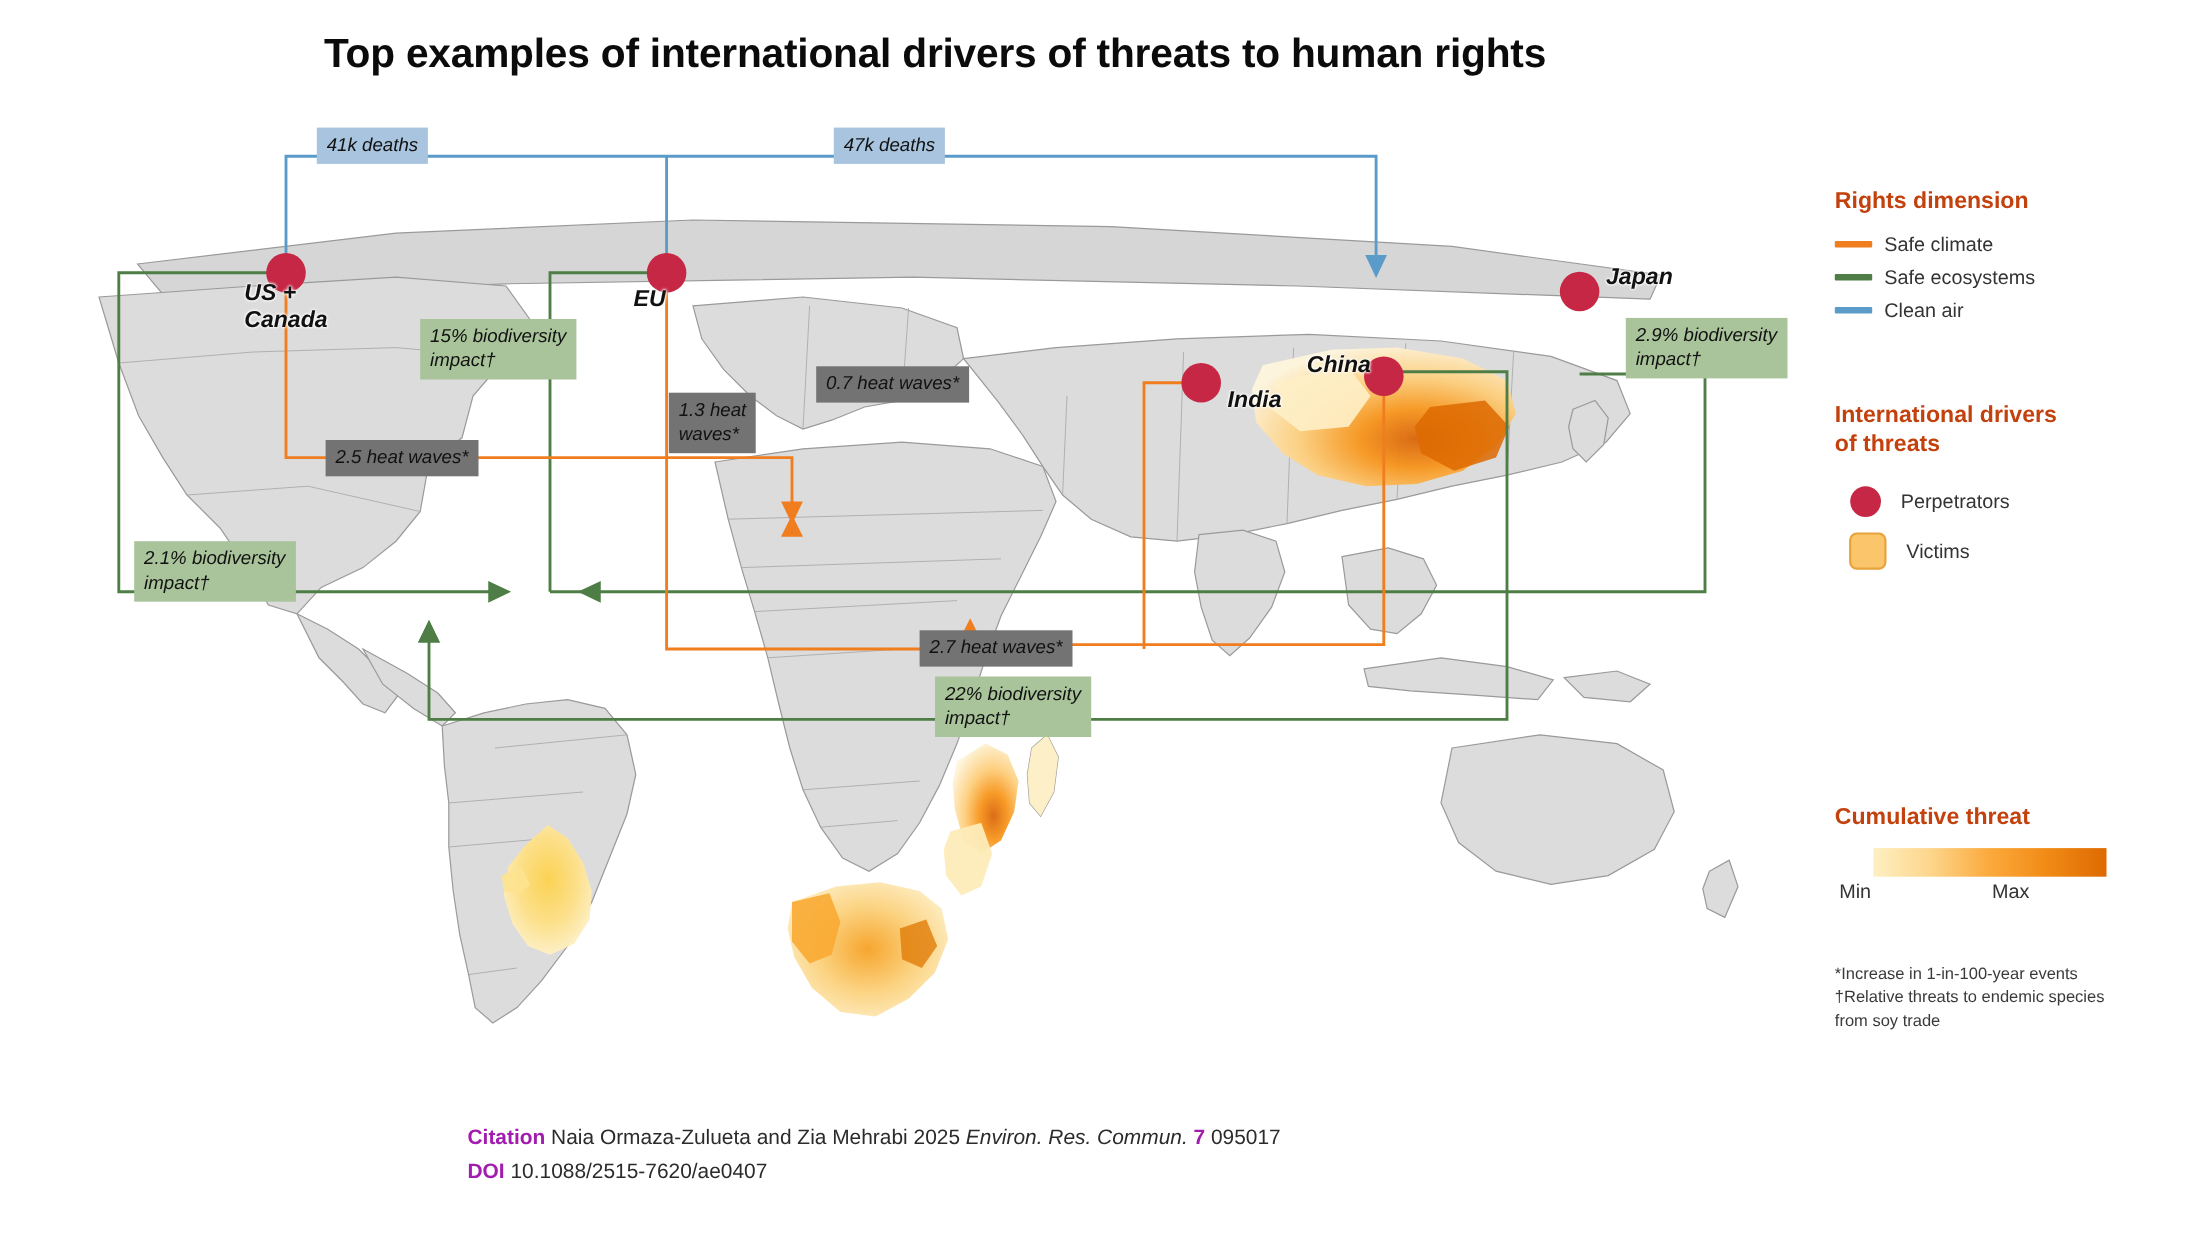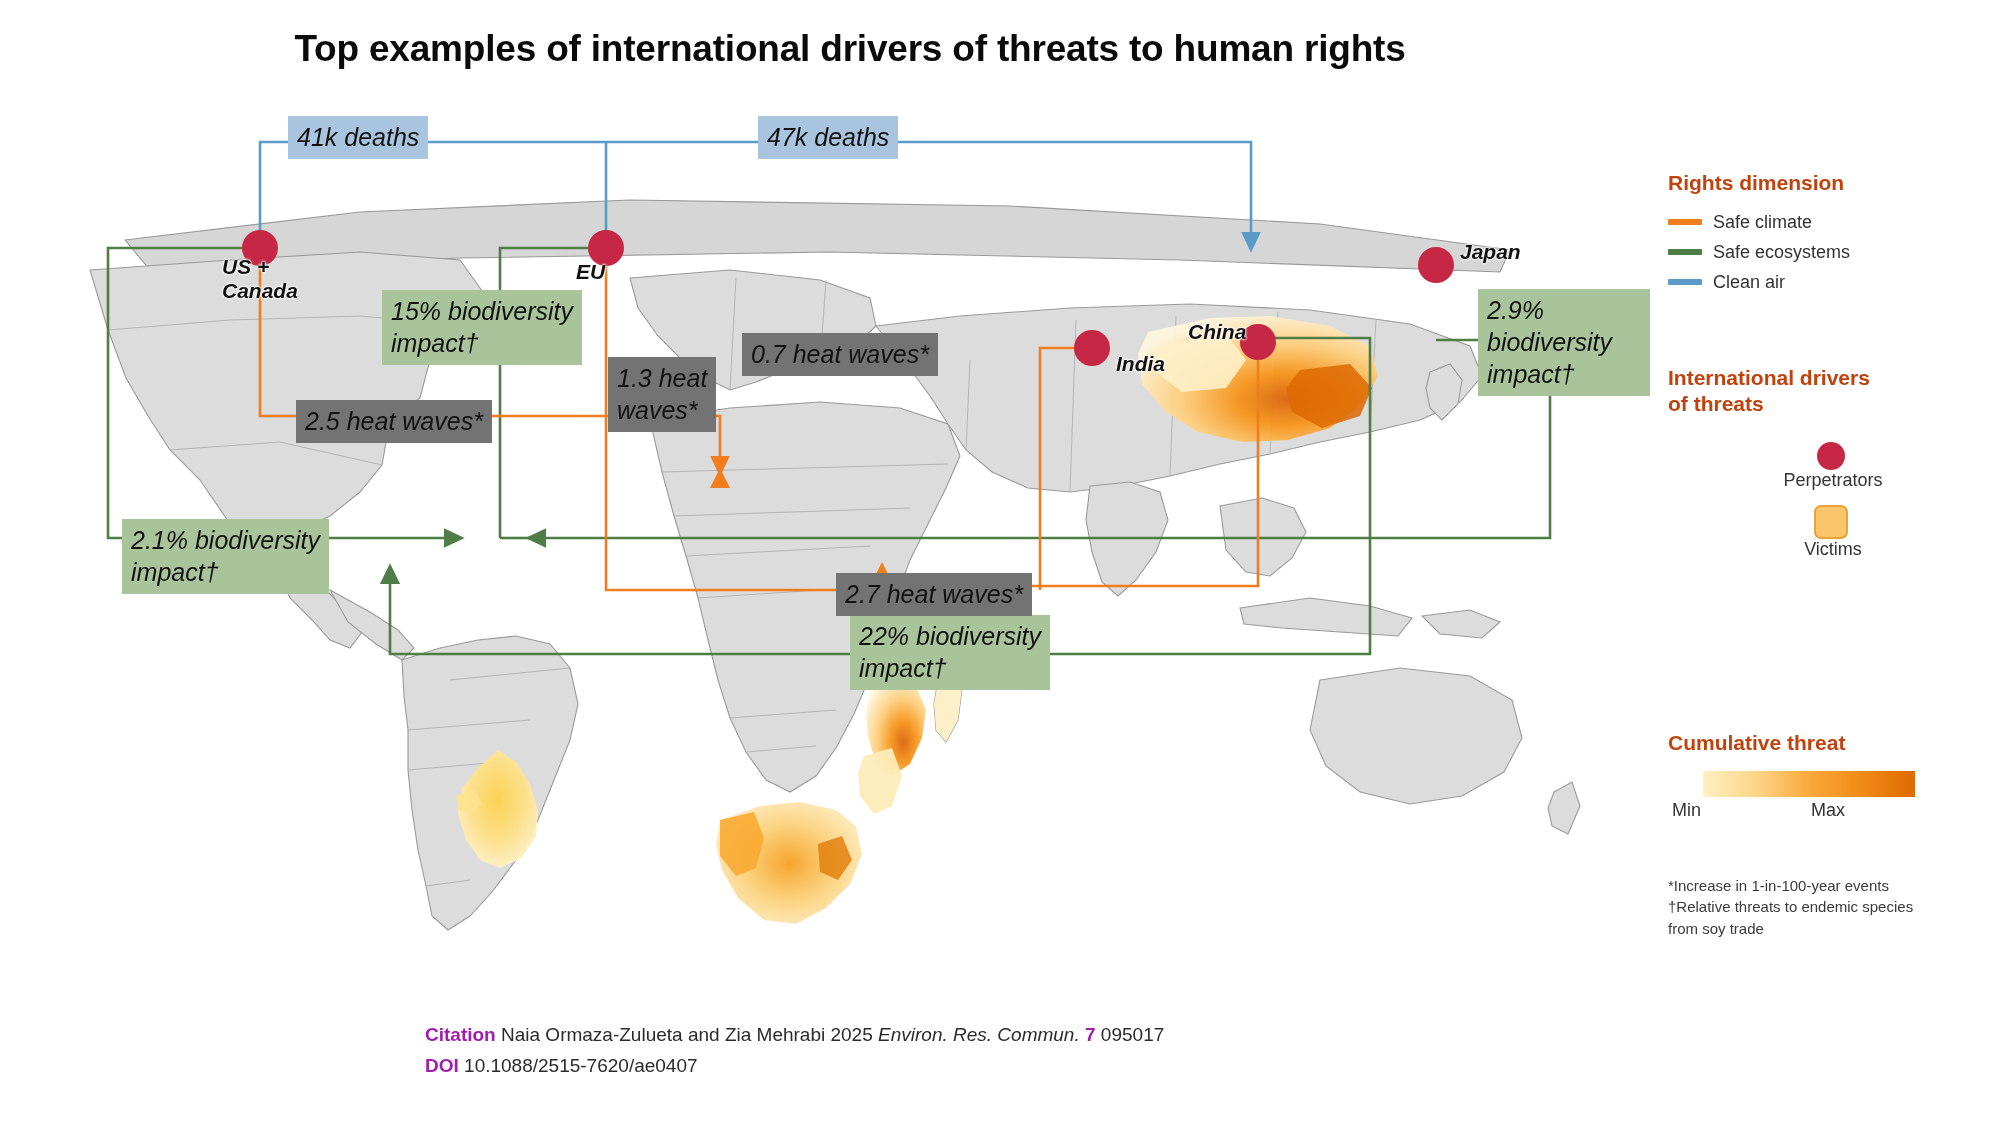--- a/index.html
+++ b/index.html
@@ -5,37 +5,37 @@
   html,body{margin:0;padding:0;}
   body{width:2000px;height:1125px;background:#ffffff;font-family:"Liberation Sans",sans-serif;overflow:hidden;}
   .page{position:relative;width:2000px;height:1125px;}
 
   .title{position:absolute;left:0;top:28px;width:1700px;text-align:center;
     font-size:37px;font-weight:bold;color:#0b0b0b;letter-spacing:-0.2px;}
 
   .mapwrap{position:absolute;left:30px;top:120px;width:1620px;height:860px;}
   .mapsvg{position:absolute;left:0;top:0;}
 
-  .annot{position:absolute;font-style:italic;font-size:25px;line-height:1.28;
+  .annot{position:absolute;font-style:italic;font-size:17px;line-height:1.28;
     color:#111;padding:5px 9px 6px 9px;box-sizing:border-box;white-space:pre-line;}
   .annot.orange{background:#737373;}
   .annot.green{background:#A9C49A;}
   .annot.blue{background:#A8C4DE;}
 
   .cty{position:absolute;font-style:italic;font-weight:bold;font-size:21px;color:#111;
     line-height:1.15;white-space:pre-line;text-shadow:0 0 3px #fff,0 0 3px #fff,0 0 2px #fff;}
 
   .legend{position:absolute;left:1668px;top:170px;width:320px;}
   .lg-h{font-size:21px;font-weight:bold;color:#c2410c;margin:0 0 16px 0;line-height:1.22;}
   .lg-row{display:flex;align-items:center;margin-bottom:9px;}
   .lg-line{width:34px;height:6px;border-radius:1px;margin-right:11px;flex:none;}
   .lg-txt{font-size:18px;color:#333;}
 
   .lg2{position:absolute;left:1668px;top:365px;width:330px;}
-  .lg2row{display:flex;align-items:center;margin-top:26px;flex-direction:column;}
+  .lg2row{display:flex;align-items:center;margin-top:26px;}
   .dot{width:28px;height:28px;border-radius:50%;background:#C62744;margin:0 18px 0 14px;flex:none;}
   .arrowbox{width:56px;display:flex;justify-content:center;flex:none;}
   .vicsq{width:30px;height:30px;border-radius:7px;background:#FBC56B;border:2.5px solid #E8A33A;margin:0 18px 0 13px;flex:none;}
 
   .lg3{position:absolute;left:1668px;top:730px;width:330px;}
   .cbar{width:212px;height:26px;margin:15px 0 3px 35px;
     background:linear-gradient(to right,#FEF0C2,#FDD58A,#FBA93C,#F18A15,#DD6A02);}
   .cbar-lab{position:relative;width:280px;height:24px;margin-left:0;}
   .cbar-lab span{position:absolute;font-size:18px;color:#333;}
 
@@ -213,21 +213,21 @@
     <div class="cty" style="left:1086px;top:232px;">India</div>
     <div class="cty" style="left:1158px;top:200px;">China</div>
     <div class="cty" style="left:1430px;top:120px;">Japan</div>
 
     <div class="annot blue" style="left:258px;top:-4px;">41k deaths</div>
     <div class="annot blue" style="left:728px;top:-4px;">47k deaths</div>
     <div class="annot green" style="left:352px;top:170px;">15% biodiversity
 impact†</div>
     <div class="annot green" style="left:1448px;top:169px;">2.9% biodiversity
 impact†</div>
-    <div class="annot green" style="left:92px;top:399px;">2.1% biodiversity
+    <div class="annot green" style="left:92px;top:372px;">2.1% biodiversity
 impact†</div>
     <div class="annot green" style="left:820px;top:495px;">22% biodiversity
 impact†</div>
     <div class="annot orange" style="left:266px;top:280px;">2.5 heat waves*</div>
     <div class="annot orange" style="left:578px;top:237px;">1.3 heat
 waves*</div>
     <div class="annot orange" style="left:712px;top:213px;">0.7 heat waves*</div>
     <div class="annot orange" style="left:806px;top:453px;">2.7 heat waves*</div>
   </div>
 

